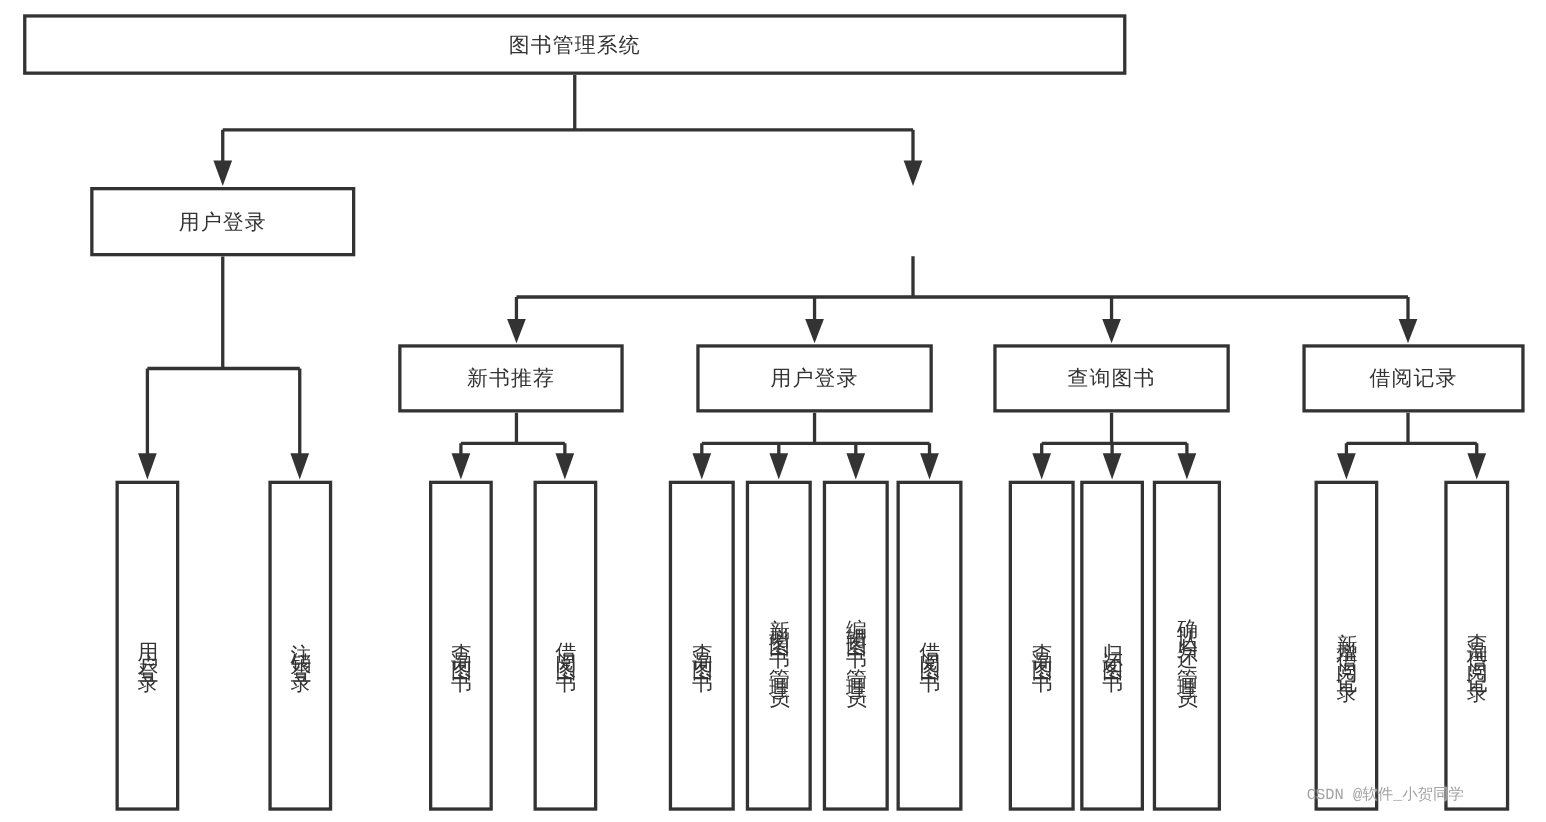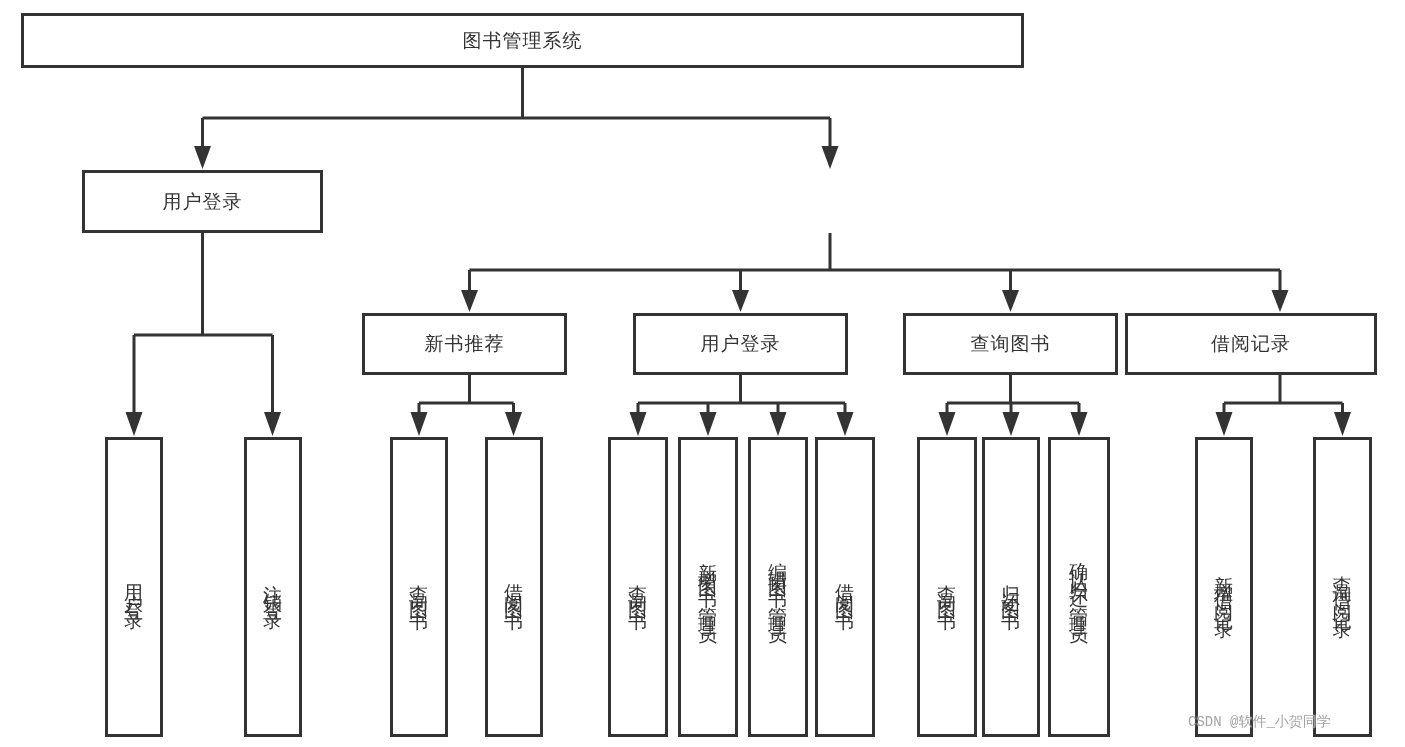--- a/index.html
+++ b/index.html
@@ -107,21 +107,21 @@
 
   <div class="box" style="left:362px;top:313px;width:205px;height:62px">
     <span class="hlabel">新书推荐</span>
   </div>
   <div class="box" style="left:633px;top:313px;width:215px;height:62px">
     <span class="hlabel">用户登录</span>
   </div>
   <div class="box" style="left:903px;top:313px;width:215px;height:62px">
     <span class="hlabel">查询图书</span>
   </div>
-  <div class="box" style="left:1125px;top:313px;width:252px;height:62px">
+  <div class="box" style="left:1184px;top:313px;width:202px;height:62px">
     <span class="hlabel">借阅记录</span>
   </div>
 
   <div class="box leaf" style="left:105px;width:58px">
     <span class="vtext">用户登录</span>
   </div>
   <div class="box leaf" style="left:244px;width:58px">
     <span class="vtext">注销登录</span>
   </div>
 

